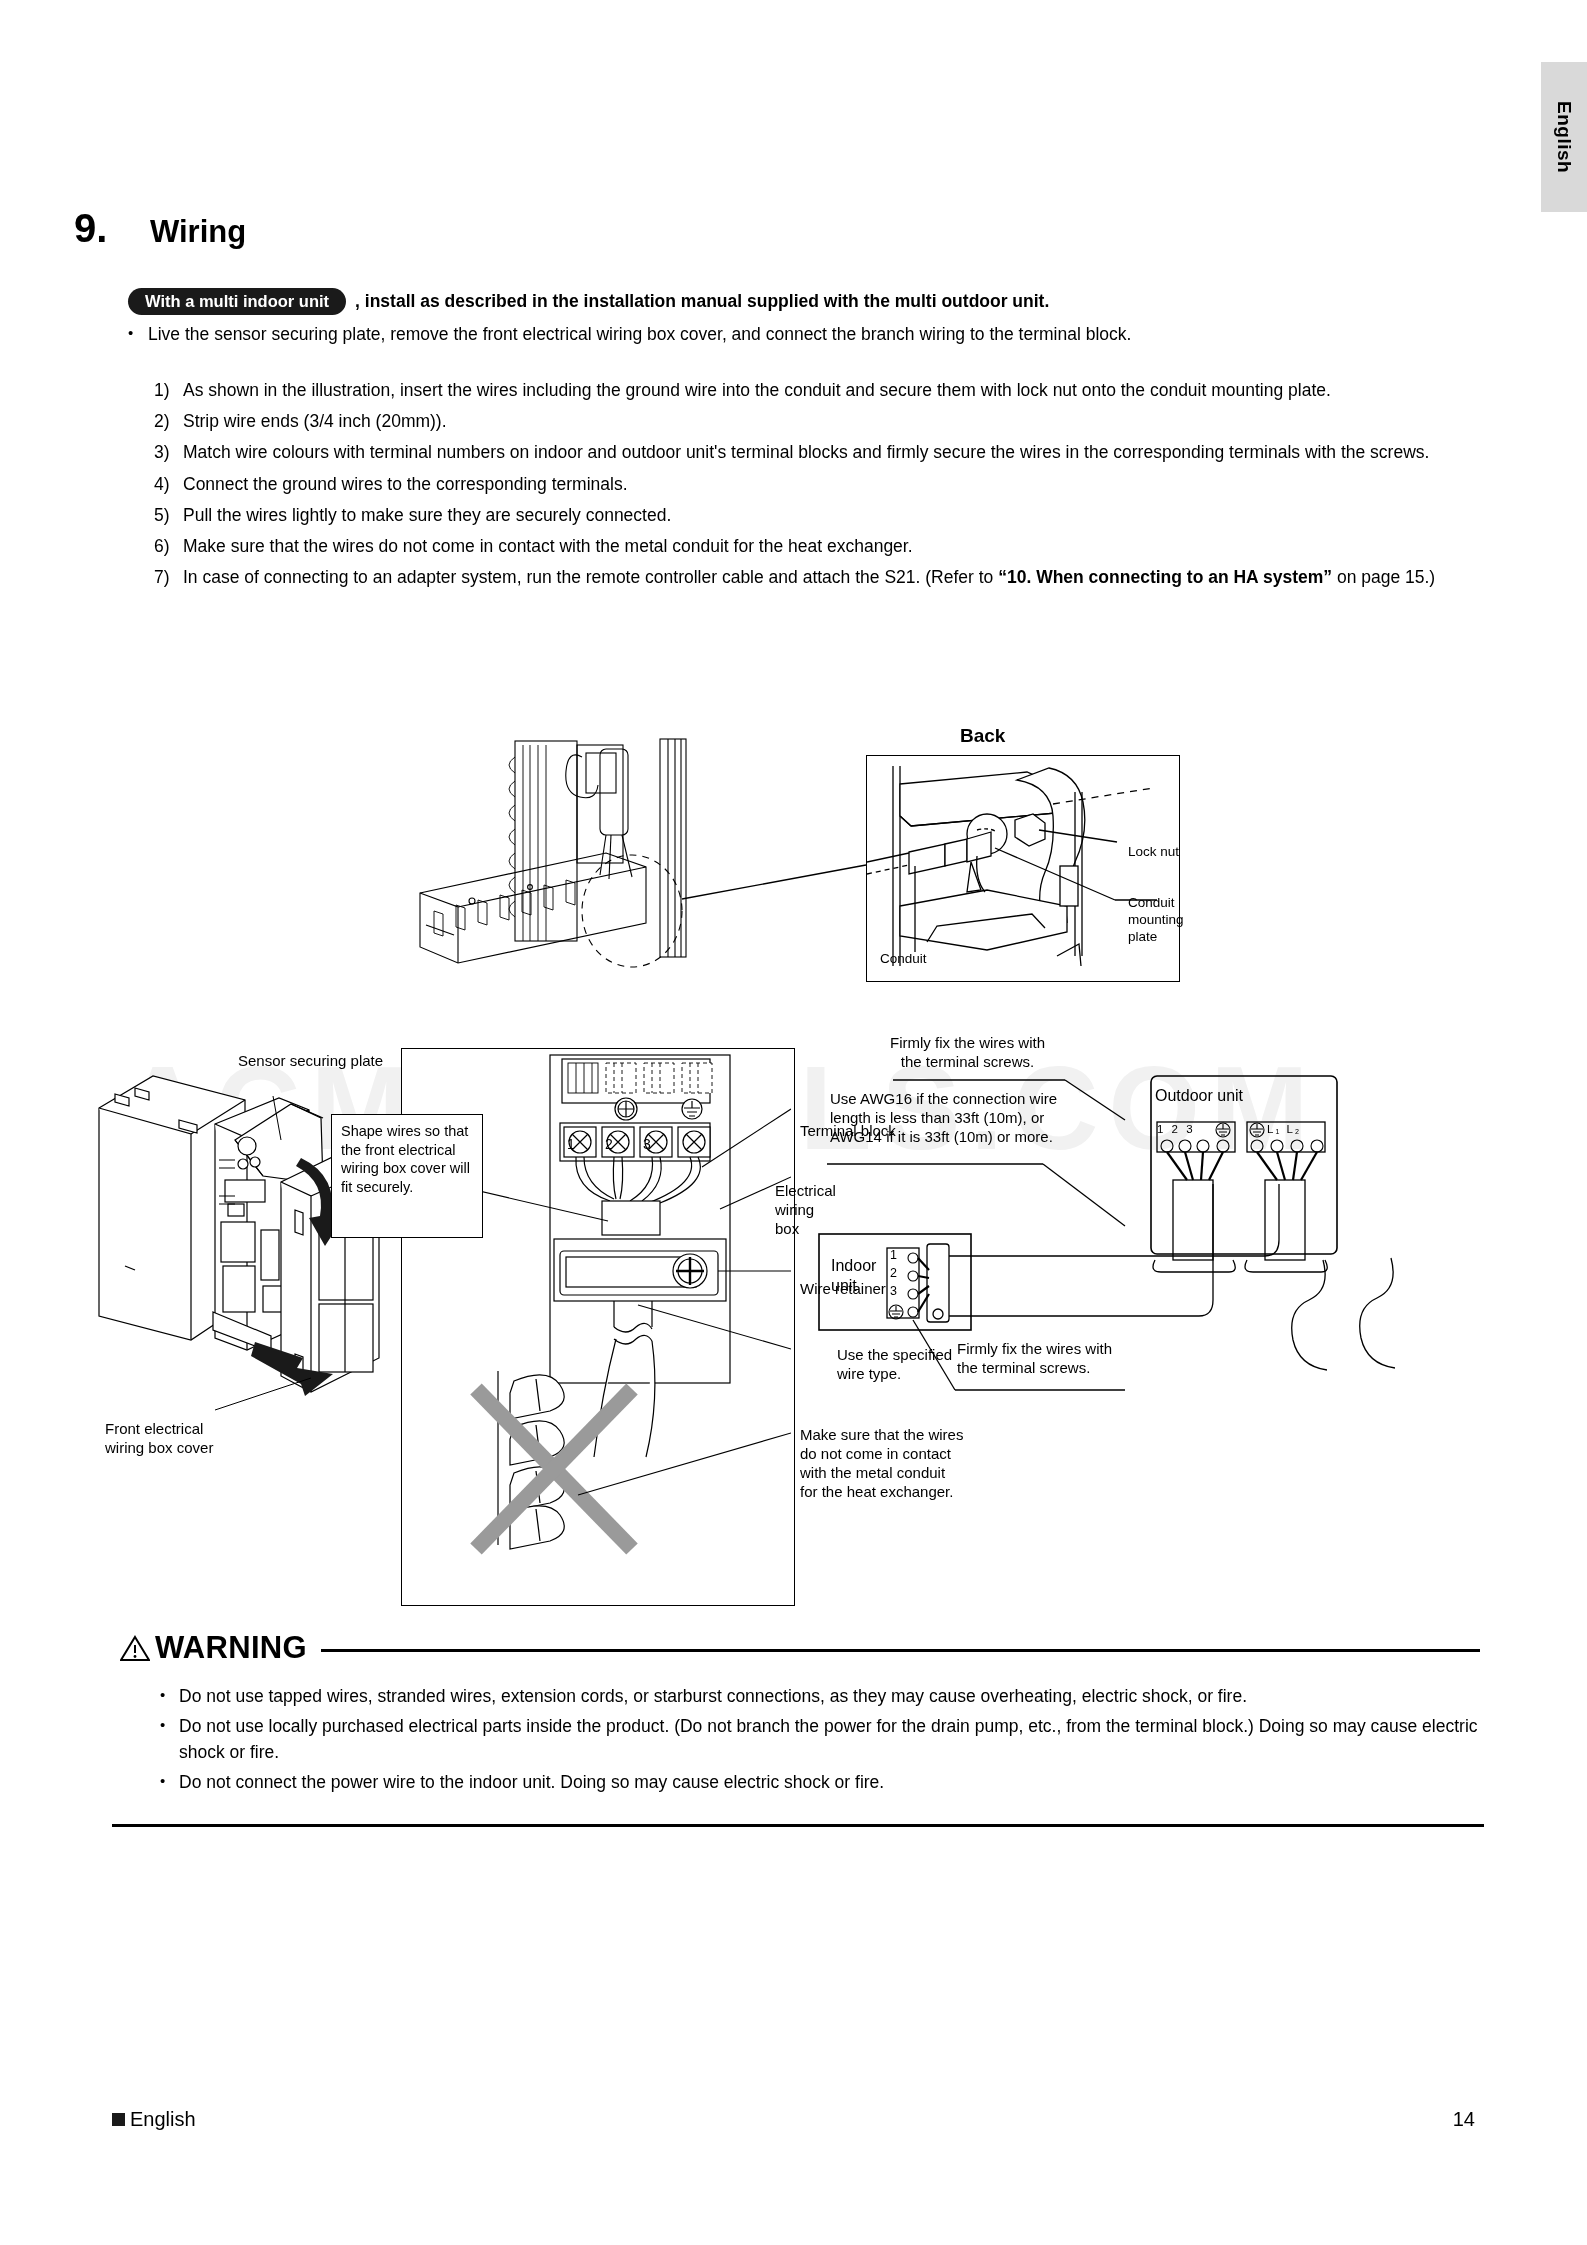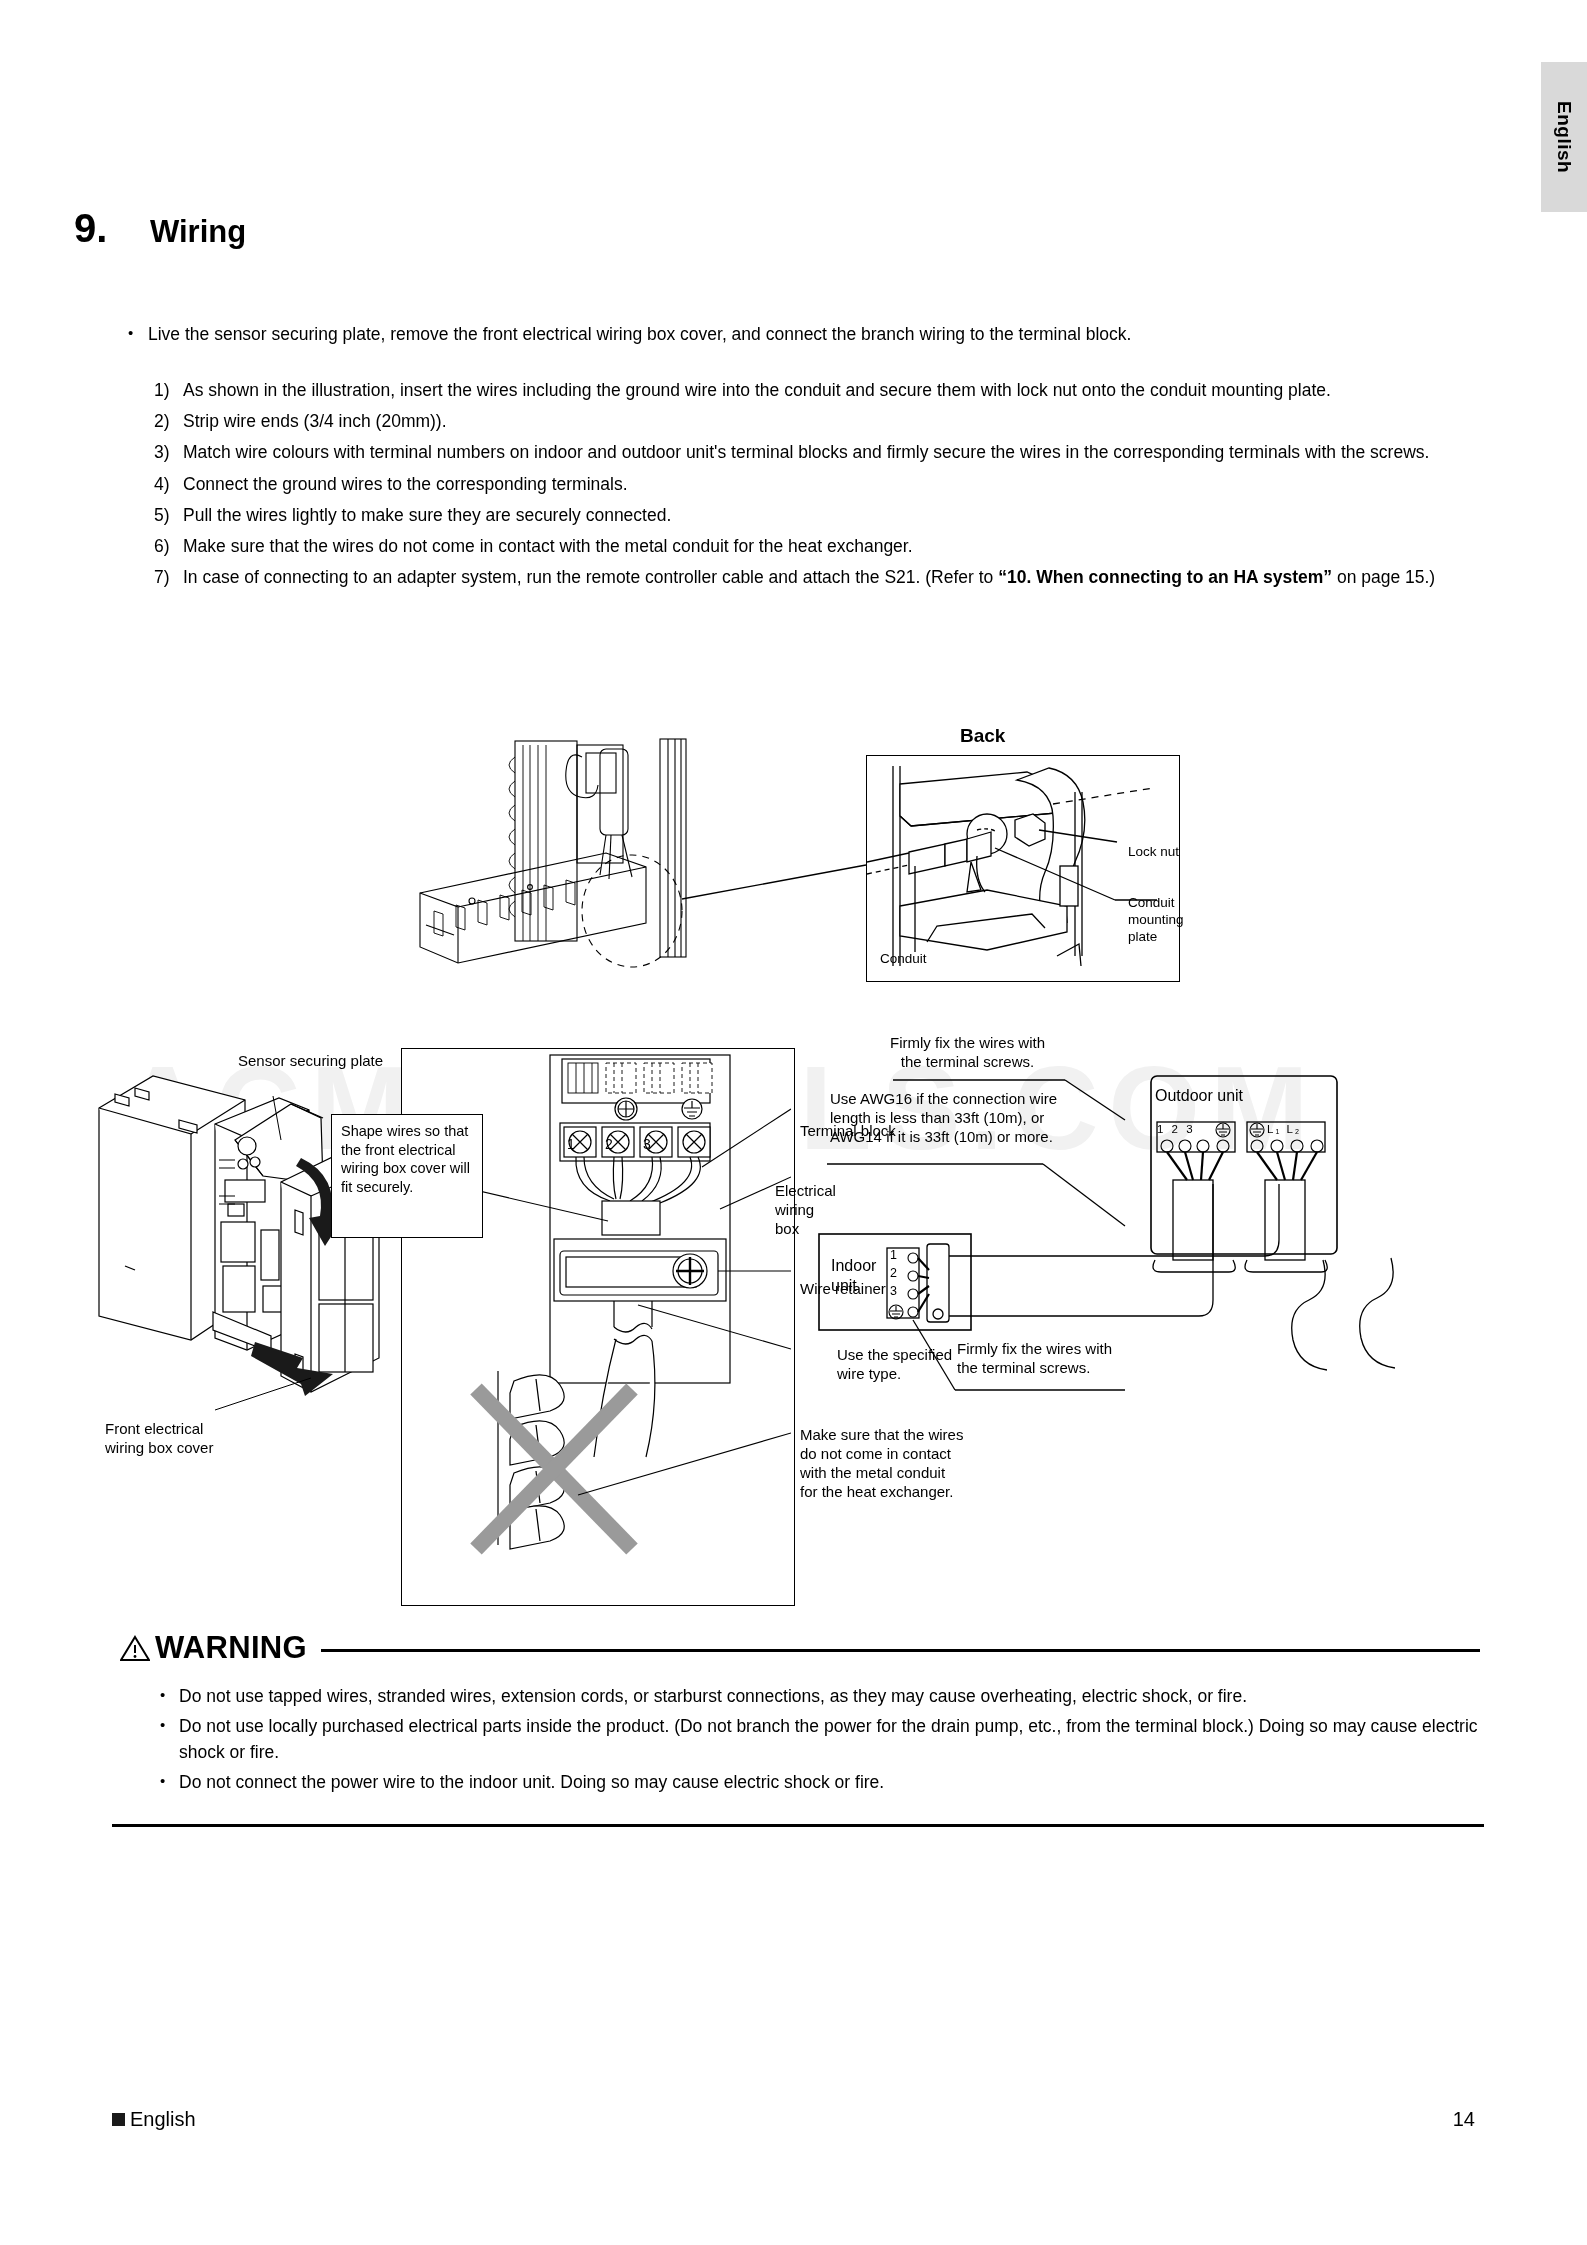--- a/index.html
+++ b/index.html
@@ -279,20 +279,24 @@
 
   <div class="lang-tab">
     <span>English</span>
   </div>
 
   <div class="sec-head">
     <div class="sec-num">9.</div>
     <div class="sec-title">Wiring</div>
   </div>
 
+  <div class="intro">
+    <div class="pill">With a multi indoor unit</div>
+    <div class="intro-text">, install as described in the installation manual supplied with the multi outdoor unit.</div>
+  </div>
 
   <div class="bullet-row">
     <div class="bullet-mark">•</div>
     <div class="bullet-body">Live the sensor securing plate, remove the front electrical wiring box cover, and connect the branch wiring to the terminal block.</div>
   </div>
 
   <div class="num-list">
     <div class="num-item">
       <div class="num-label">1)</div>
       <div class="num-body">As shown in the illustration, insert the wires including the ground wire into the conduit and secure them with lock nut onto the conduit mounting plate.</div>

